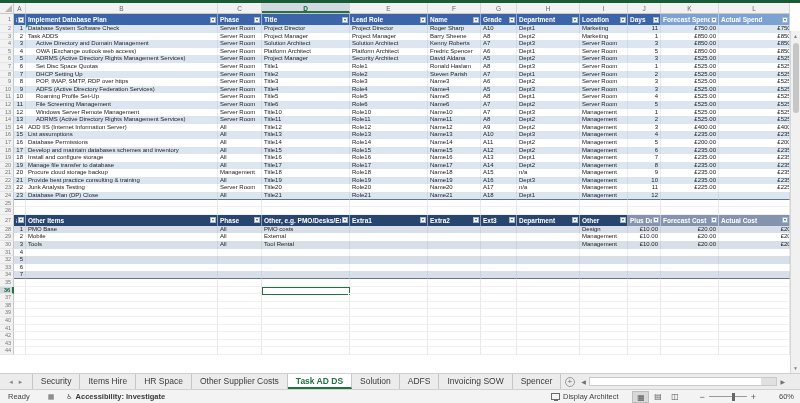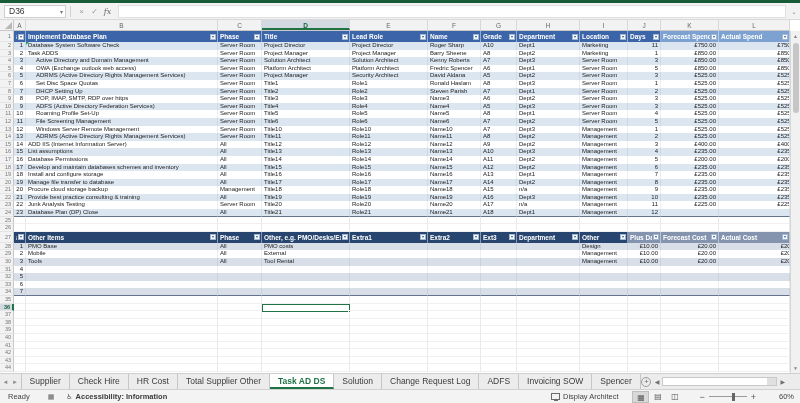--- a/index.html
+++ b/index.html
@@ -90,32 +90,20 @@
   .ztrack { width:38px; height:1px; background:#9a9a9a; position:relative; }
   .zthumb { position:absolute; left:62%; top:-3.5px; width:2.5px; height:8px; background:#666; }
   .zpct { width:26px; text-align:right; margin-right:6px; }
 </style>
 </head>
 <body>
 
 <div class="app">
   <div class="topstrip"></div>
 
-  <div class="fbar">
-    <div class="namebox">
-      <span class="nbtxt">D36</span>
-      <span class="nbdrop">▾</span>
-    </div>
-    <div class="fbsep"></div>
-    <span class="fbtn">×</span>
-    <span class="fbtn">✓</span>
-    <span class="fbtn fx">fx</span>
-    <div class="finput"></div>
-    <span class="fchev">⌄</span>
-  </div>
 
   <div class="colhdrs" id="col-headers">
     <div class="corner"></div>
   <div class="colh" style="width: 12px;">A</div>
       <div class="colh" style="width: 192px;">B</div>
       <div class="colh" style="width: 44px;">C</div>
       <div class="colh selc" style="width: 88px;">D</div>
       <div class="colh" style="width: 78px;">E</div>
       <div class="colh" style="width: 53px;">F</div>
       <div class="colh" style="width: 36px;">G</div>
@@ -920,27 +908,26 @@
     <div class="vsthumb"></div>
     <div class="vsarr vsdown">▼</div>
   </div>
 
   <div class="tabbar">
     <div class="tnav">
       <span>◂</span>
       <span>▸</span>
     </div>
     <div style="display:flex" id="tabs">
-        <div class="tab">Supplier</div>
-        <div class="tab">Check Hire</div>
-        <div class="tab">HR Cost</div>
-        <div class="tab">Total Supplier Other</div>
+        <div class="tab">Security</div>
+        <div class="tab">Items Hire</div>
+        <div class="tab">HR Space</div>
+        <div class="tab">Other Supplier Costs</div>
         <div class="tab active">Task AD DS</div>
         <div class="tab">Solution</div>
-        <div class="tab">Change Request Log</div>
         <div class="tab">ADFS</div>
         <div class="tab">Invoicing SOW</div>
         <div class="tab">Spencer</div>
       </div>
     <div class="plus">
         <span>+</span>
       </div>
     <div class="hscroll">
       <span class="hsarr">◀</span>
       <div class="hstrack">
@@ -948,21 +935,21 @@
         </div>
       <span class="hsarr">▶</span>
     </div>
   </div>
 
   <div class="statusbar">
     <span class="st-ready">Ready</span>
     <span class="st-macro">▦</span>
     <span class="st-acc">
       <span class="aico">♿</span>
-      <span>Accessibility: Information</span>
+      <span>Accessibility: Investigate</span>
     </span>
     <div class="st-right">
       <span class="dsico"></span>
       <span>Display Architect</span>
       <div class="viewbtns">
         <span class="vbtn active">▦</span>
         <span class="vbtn">▤</span>
         <span class="vbtn">◫</span>
       </div>
       <div class="zoomctl">

